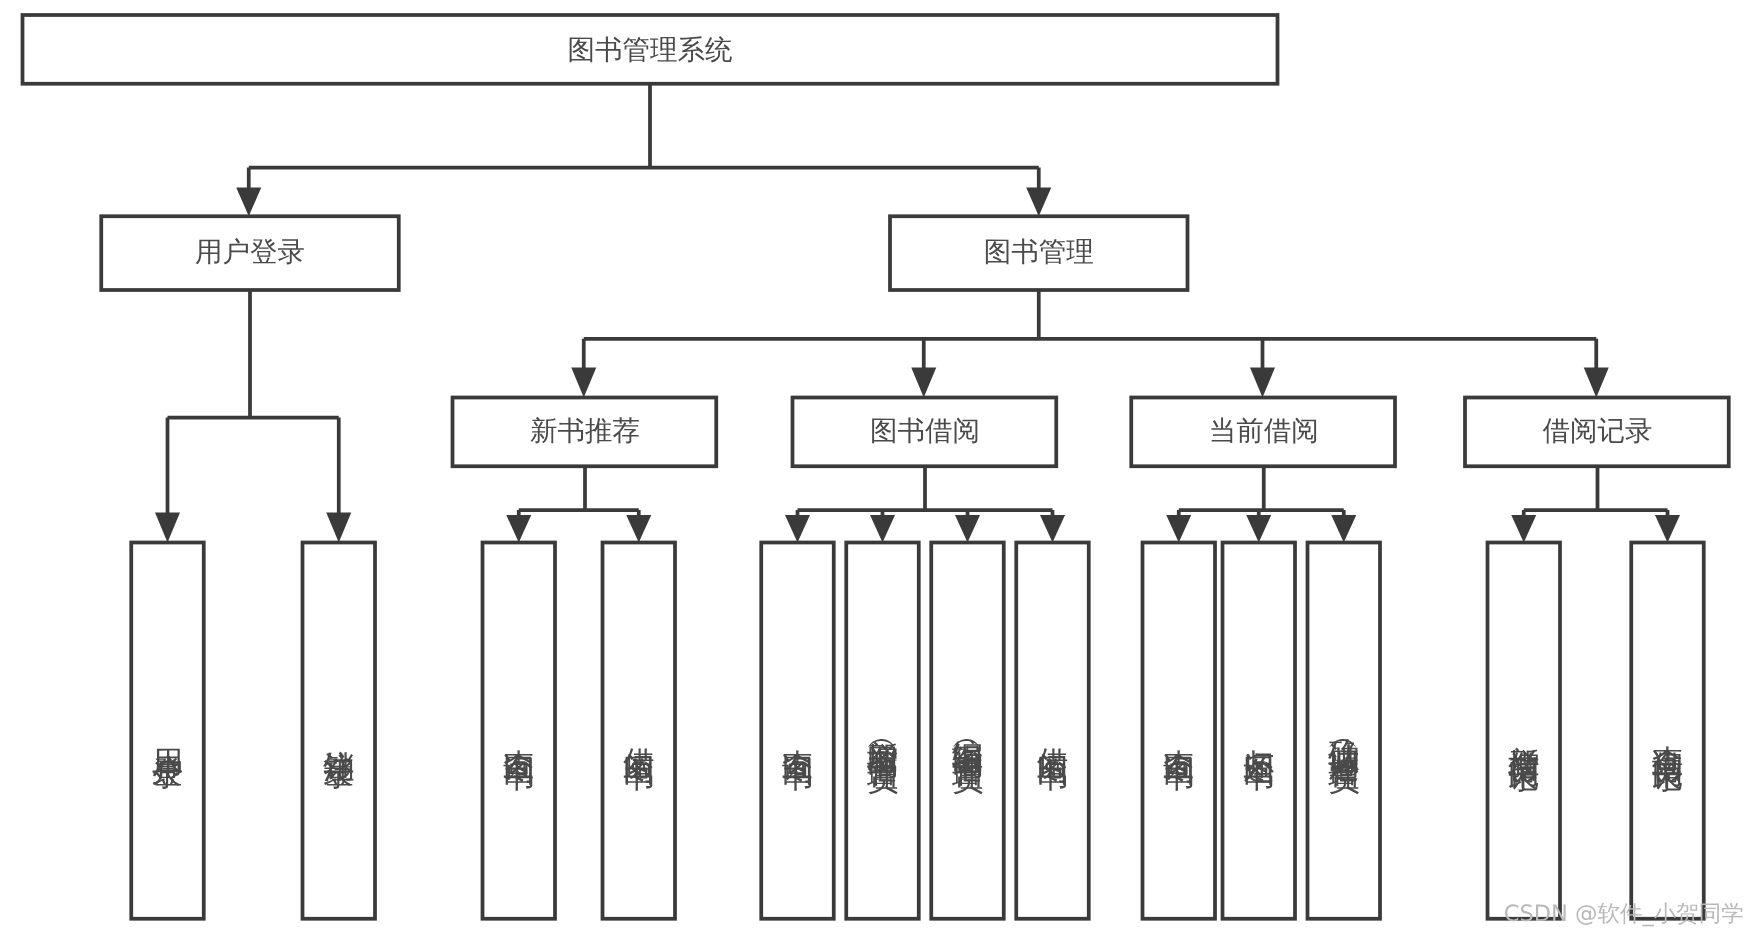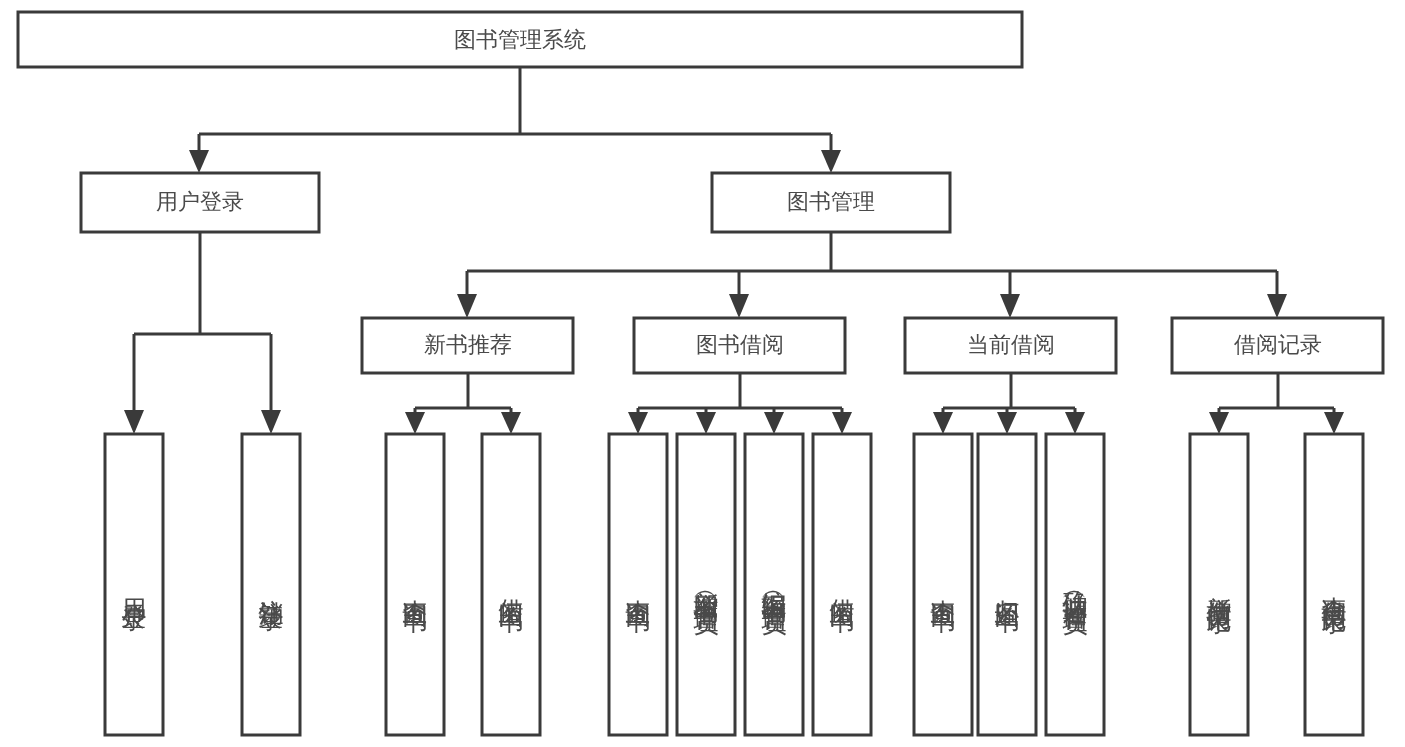--- a/index.html
+++ b/index.html
@@ -208,14 +208,15 @@
   <div class="node-label-v" style="left:609px; top:434px; width:58px; height:301px;">查询图书</div>
   <div class="node-label-v" style="left:677px; top:434px; width:58px; height:301px;">新增图书（管理员）</div>
   <div class="node-label-v" style="left:745px; top:434px; width:58px; height:301px;">编辑图书（管理员）</div>
   <div class="node-label-v" style="left:813px; top:434px; width:58px; height:301px;">借阅图书</div>
   <div class="node-label-v" style="left:914px; top:434px; width:58px; height:301px;">查询图书</div>
   <div class="node-label-v" style="left:978px; top:434px; width:58px; height:301px;">归还图书</div>
   <div class="node-label-v" style="left:1046px; top:434px; width:58px; height:301px;">确认归还（管理员）</div>
   <div class="node-label-v" style="left:1190px; top:434px; width:58px; height:301px;">新增借阅记录</div>
   <div class="node-label-v" style="left:1305px; top:434px; width:58px; height:301px;">查询借阅记录</div>
 
+  <div class="watermark">CSDN @软件_小贺同学</div>
 
 </div>
 
 </body></html>

